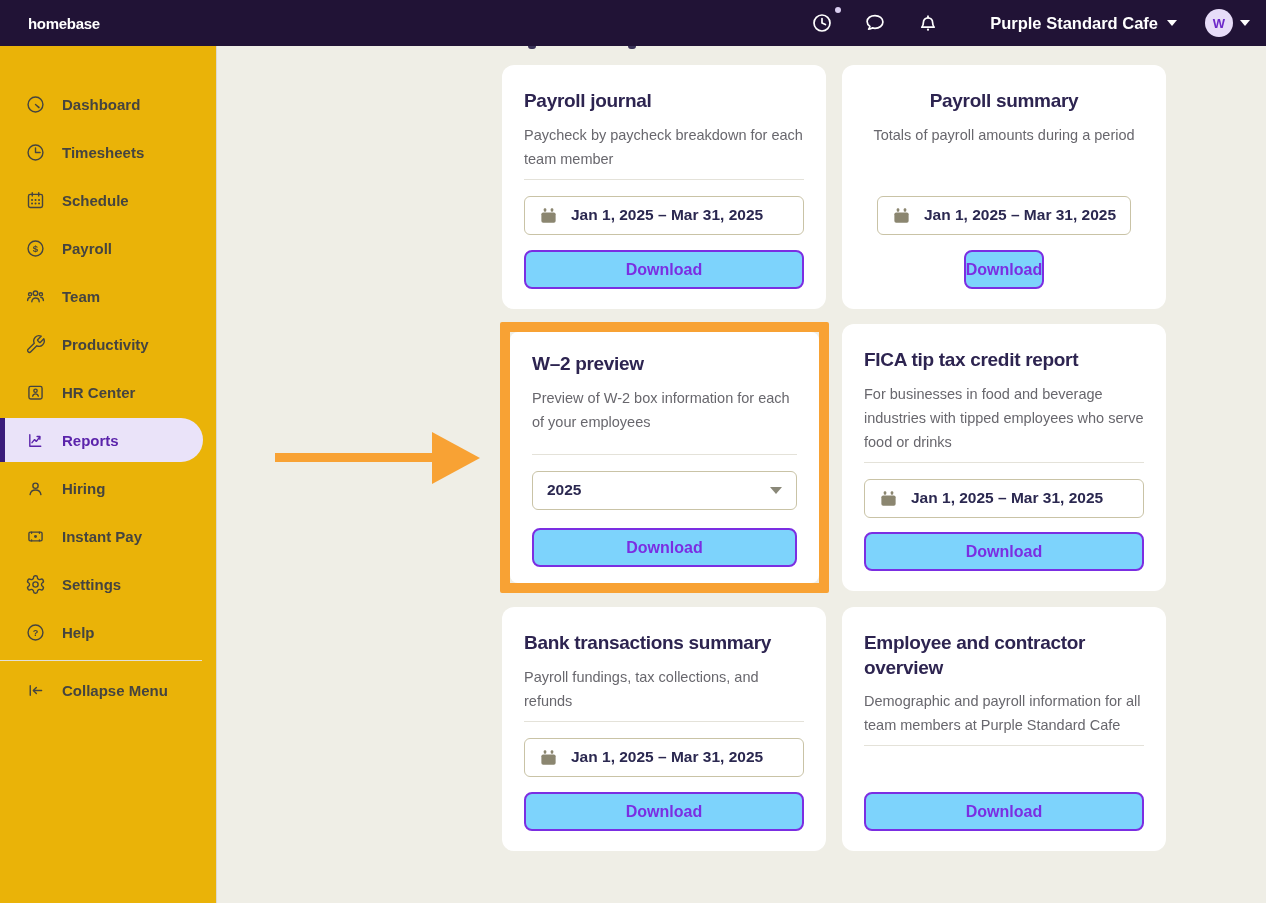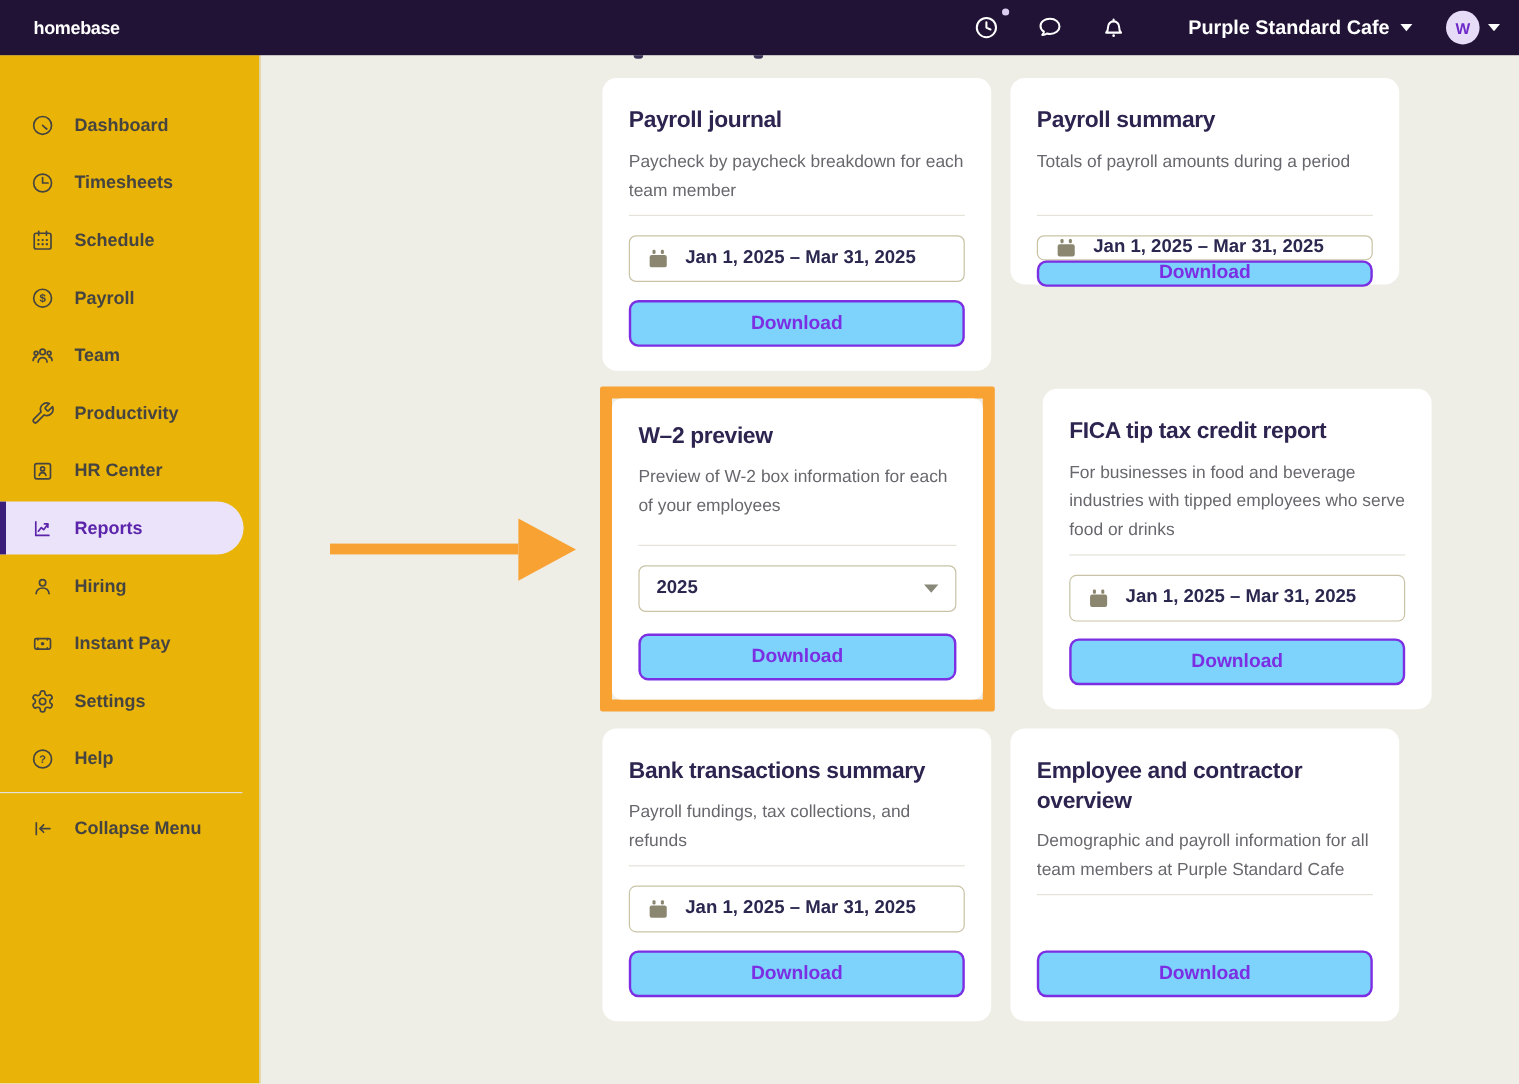--- a/index.html
+++ b/index.html
@@ -59,26 +59,26 @@
     cursor:pointer; background:#ffffff; }
   .daterange .cal { display:flex; margin-right:13px; }
   .yearselect { justify-content:space-between; }
   .chev-gray { width:0; height:0; border-left:6px solid transparent; border-right:6px solid transparent;
     border-top:7px solid #8a8878; }
   .download { margin-top:auto; height:39px; border:2px solid #7b2ee2; border-radius:8px; background:#7dd3fc;
     color:#7b2ee2; font-family:"Liberation Sans", sans-serif; font-size:16px; font-weight:700;
     display:flex; align-items:center; justify-content:center; cursor:pointer; }
 
   .c-r1a { left:285px; top:19px; height:244px; }
-  .c-r1b { left:625px; top:19px; height:172px; }
+  .c-r1b { left:625px; top:19px; height:244px;align-items:center; }
   .highlight-frame { position:absolute; left:283px; top:276px; width:329px; height:271px;
     border:10px solid #f8a234; border-radius:2px; }
   .highlight-frame .card { position:static; width:100%; height:100%; border-radius:8px;
     padding:20px 22px 16px; }
-  .c-r2b { left:652px; top:278px; height:267px; }
+  .c-r2b { left:625px; top:278px; height:267px; }
   .c-r3a { left:285px; top:561px; height:244px; }
   .c-r3b { left:625px; top:561px; height:244px; }
 
   
   .arrow-shaft { position:absolute; left:58px; top:407px; width:157px; height:9px; background:#f8a234; }
   .arrow-head { position:absolute; left:215px; top:386px; width:0; height:0;
     border-top:26px solid transparent; border-bottom:26px solid transparent; border-left:48px solid #f8a234; }
 </style>
 </head>
 <body>

